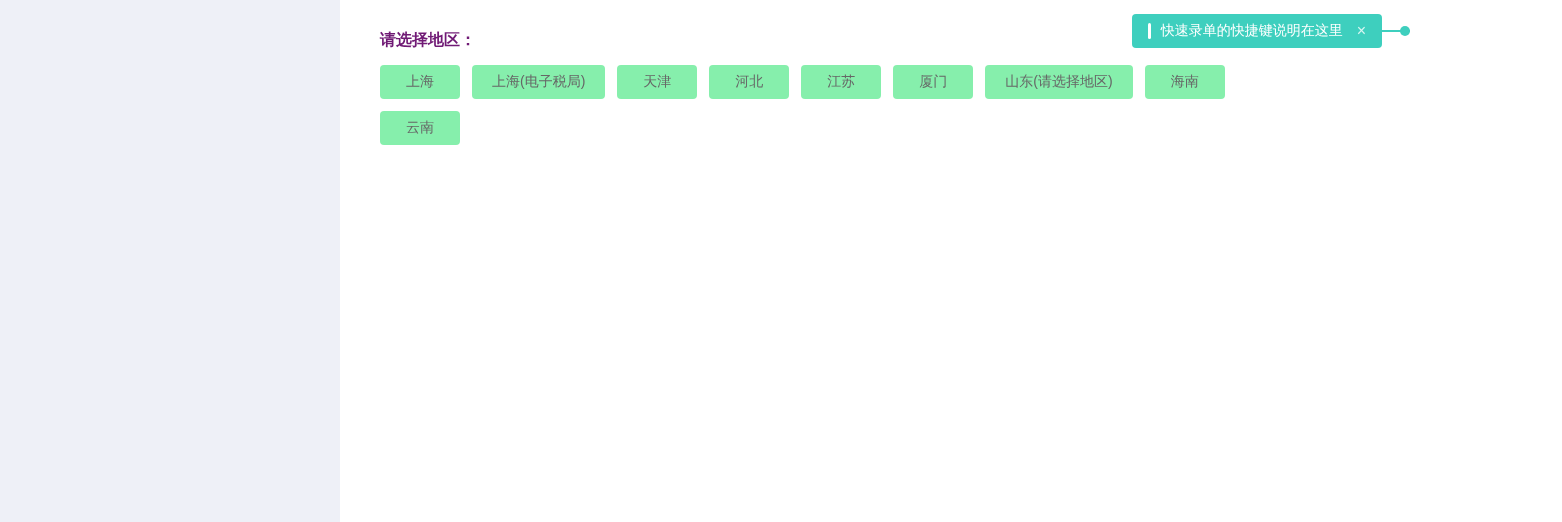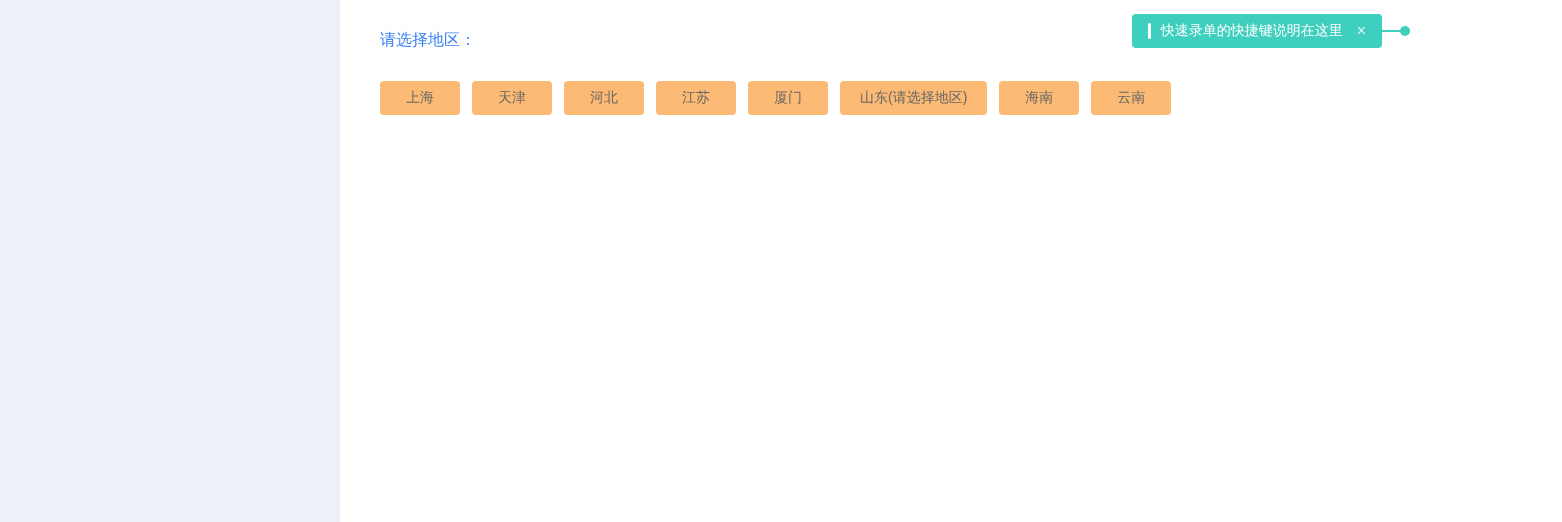--- a/index.html
+++ b/index.html
@@ -31,34 +31,34 @@
       left: 340px;
       top: 0;
       right: 0;
       bottom: 0;
       background: #ffffff;
       padding: 30px 40px;
     }
 
     .page-title {
       font-size: 16px;
-      color: #3b82f6;
-      font-weight: normal;
-      margin-bottom: 30px;
+      color: #701a75;
+      font-weight: bold;
+      margin-bottom: 14px;
     }
 
     .region-grid {
       display: flex;
       flex-wrap: wrap;
       gap: 12px;
       max-width: 900px;
     }
 
     .region-btn {
-      background: #fdba74;
+      background: #86efac;
       border: none;
       border-radius: 4px;
       padding: 8px 20px;
       font-size: 14px;
       color: #666;
       cursor: pointer;
       min-width: 80px;
       text-align: center;
     }
 
@@ -116,20 +116,21 @@
 </head>
 <body>
 
 <div class="left-sidebar"></div>
 
 <div class="main-content">
   <div class="page-title">请选择地区：</div>
   <div class="region-grid">
 
   <button class="region-btn">上海</button>
+      <button class="region-btn">上海(电子税局)</button>
       <button class="region-btn">天津</button>
       <button class="region-btn">河北</button>
       <button class="region-btn">江苏</button>
       <button class="region-btn">厦门</button>
       <button class="region-btn">山东(请选择地区)</button>
       <button class="region-btn">海南</button>
       <button class="region-btn">云南</button>
     </div>
 </div>
 

